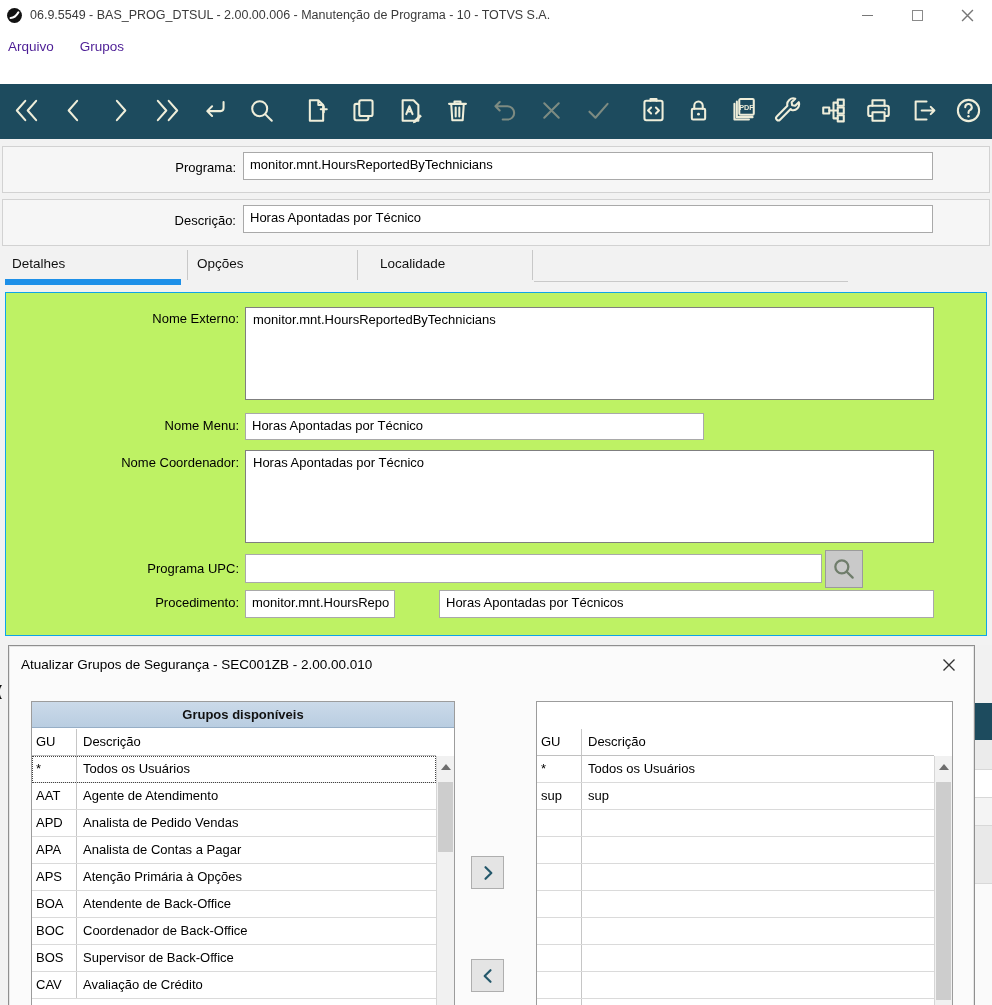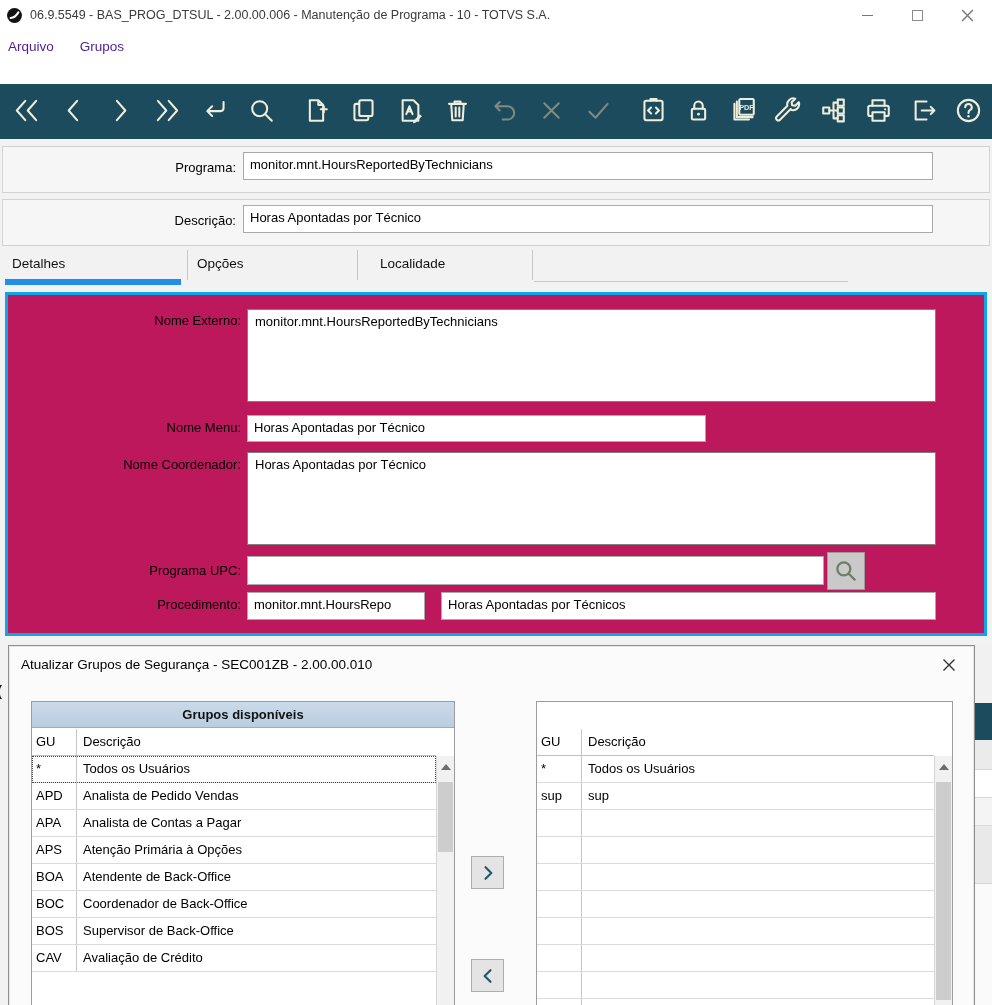--- a/index.html
+++ b/index.html
@@ -33,21 +33,21 @@
   .flabel { position:absolute; left:0; width:233px; text-align:right; white-space:nowrap; color:#000; }
   .tfield { position:absolute; background:#fff; border:1px solid #a9a9a9; padding:4px 6px; white-space:nowrap; overflow:hidden; }
   .tarea { position:absolute; background:#fff; border:1px solid #7f7f7f; padding:4px 7px; line-height:16px; }
 
   .tabs { left:0; top:248px; width:848px; height:40px; }
   .tab-label { position:absolute; top:8px; font-size:13.5px; color:#111; }
   .tab-underline { position:absolute; top:31px; left:5px; width:176px; height:6px; background:#1e90e8; }
   .tab-div { position:absolute; top:2px; width:1px; height:30px; background:#c8c8c8; }
   .tab-baseline { position:absolute; top:33px; left:534px; right:0; height:1px; background:#c9c9c9; }
 
-  .panel { left:5px; top:292px; width:982px; height:344px; border:3px solid #0ea5e9; background:#be185d; }
+  .panel { left:5px; top:292px; width:982px; height:344px; border:1px solid #0ea5e9; background:#bef264; }
 
   .upc-btn { position:absolute; left:819px; top:257px; width:38px; height:38px; background:#c9c9c9; border:1px solid #9b9b9b; display:flex; align-items:center; justify-content:center; }
   .upc-btn svg { width:26px; height:26px; stroke:#6f7d6b; fill:none; stroke-width:2.1; stroke-linecap:round; }
 
   
   .dialog { left:8px; top:645px; width:967px; height:380px; background:#fbfbfb; border:1px solid #8f8f8f; box-shadow:0 0 0 1px #e5e5e5 inset; }
   .dlg-title { position:absolute; left:12px; top:11px; font-size:13.5px; color:#000; white-space:nowrap; }
   .dlg-close { position:absolute; right:16px; top:10px; width:18px; height:18px; display:flex; align-items:center; justify-content:center; }
   .dlg-close svg { width:14px; height:14px; stroke:#333; stroke-width:1.4; }
 
@@ -273,21 +273,21 @@
   <span class="flabel" style="top:268px;">Programa UPC:</span>
   <div class="tfield" style="left:239px; top:261px; width:577px; height:29px;"></div>
   <div class="upc-btn">
     <svg viewBox="0 0 24 24">
         <circle cx="10" cy="10" r="6"></circle>
         <path d="M14.5 14.5 L20 20"></path>
       </svg>
   </div>
 
   <span class="flabel" style="top:302px;">Procedimento:</span>
-  <div class="tfield" style="left:239px; top:297px; width:178px; height:28px;">monitor.mnt.HoursRepo</div>
+  <div class="tfield" style="left:239px; top:297px; width:150px; height:28px;">monitor.mnt.HoursRepo</div>
   <div class="tfield" style="left:433px; top:297px; width:495px; height:28px;">Horas Apontadas por Técnicos</div>
 </div>
 
 <span class="abs clipped-glyph">(</span>
 <div class="abs sliver">
   <div style="height:58px; background:#f1f1f1;"></div>
   <div style="height:37px; background:#1d4b5e;"></div>
   <div style="height:30px; background:#ebebeb; border-bottom:1px solid #d8d8d8;"></div>
   <div style="height:28px; background:#ffffff; border-bottom:1px solid #d8d8d8;"></div>
   <div style="height:28px; background:#f4f4f4; border-bottom:1px solid #d8d8d8;"></div>
@@ -308,20 +308,24 @@
     <div class="grid">
       <div class="grow hdr">
         <div class="c1">GU</div>
         <div class="c2">Descrição</div>
       </div>
       <div class="grow sel">
         <div class="c1">*</div>
         <div class="c2">Todos os Usuários</div>
       </div>
       <div class="grow">
+        <div class="c1">AAT</div>
+        <div class="c2">Agente de Atendimento</div>
+      </div>
+      <div class="grow">
         <div class="c1">APD</div>
         <div class="c2">Analista de Pedido Vendas</div>
       </div>
       <div class="grow">
         <div class="c1">APA</div>
         <div class="c2">Analista de Contas a Pagar</div>
       </div>
       <div class="grow">
         <div class="c1">APS</div>
         <div class="c2">Atenção Primária à Opções</div>

